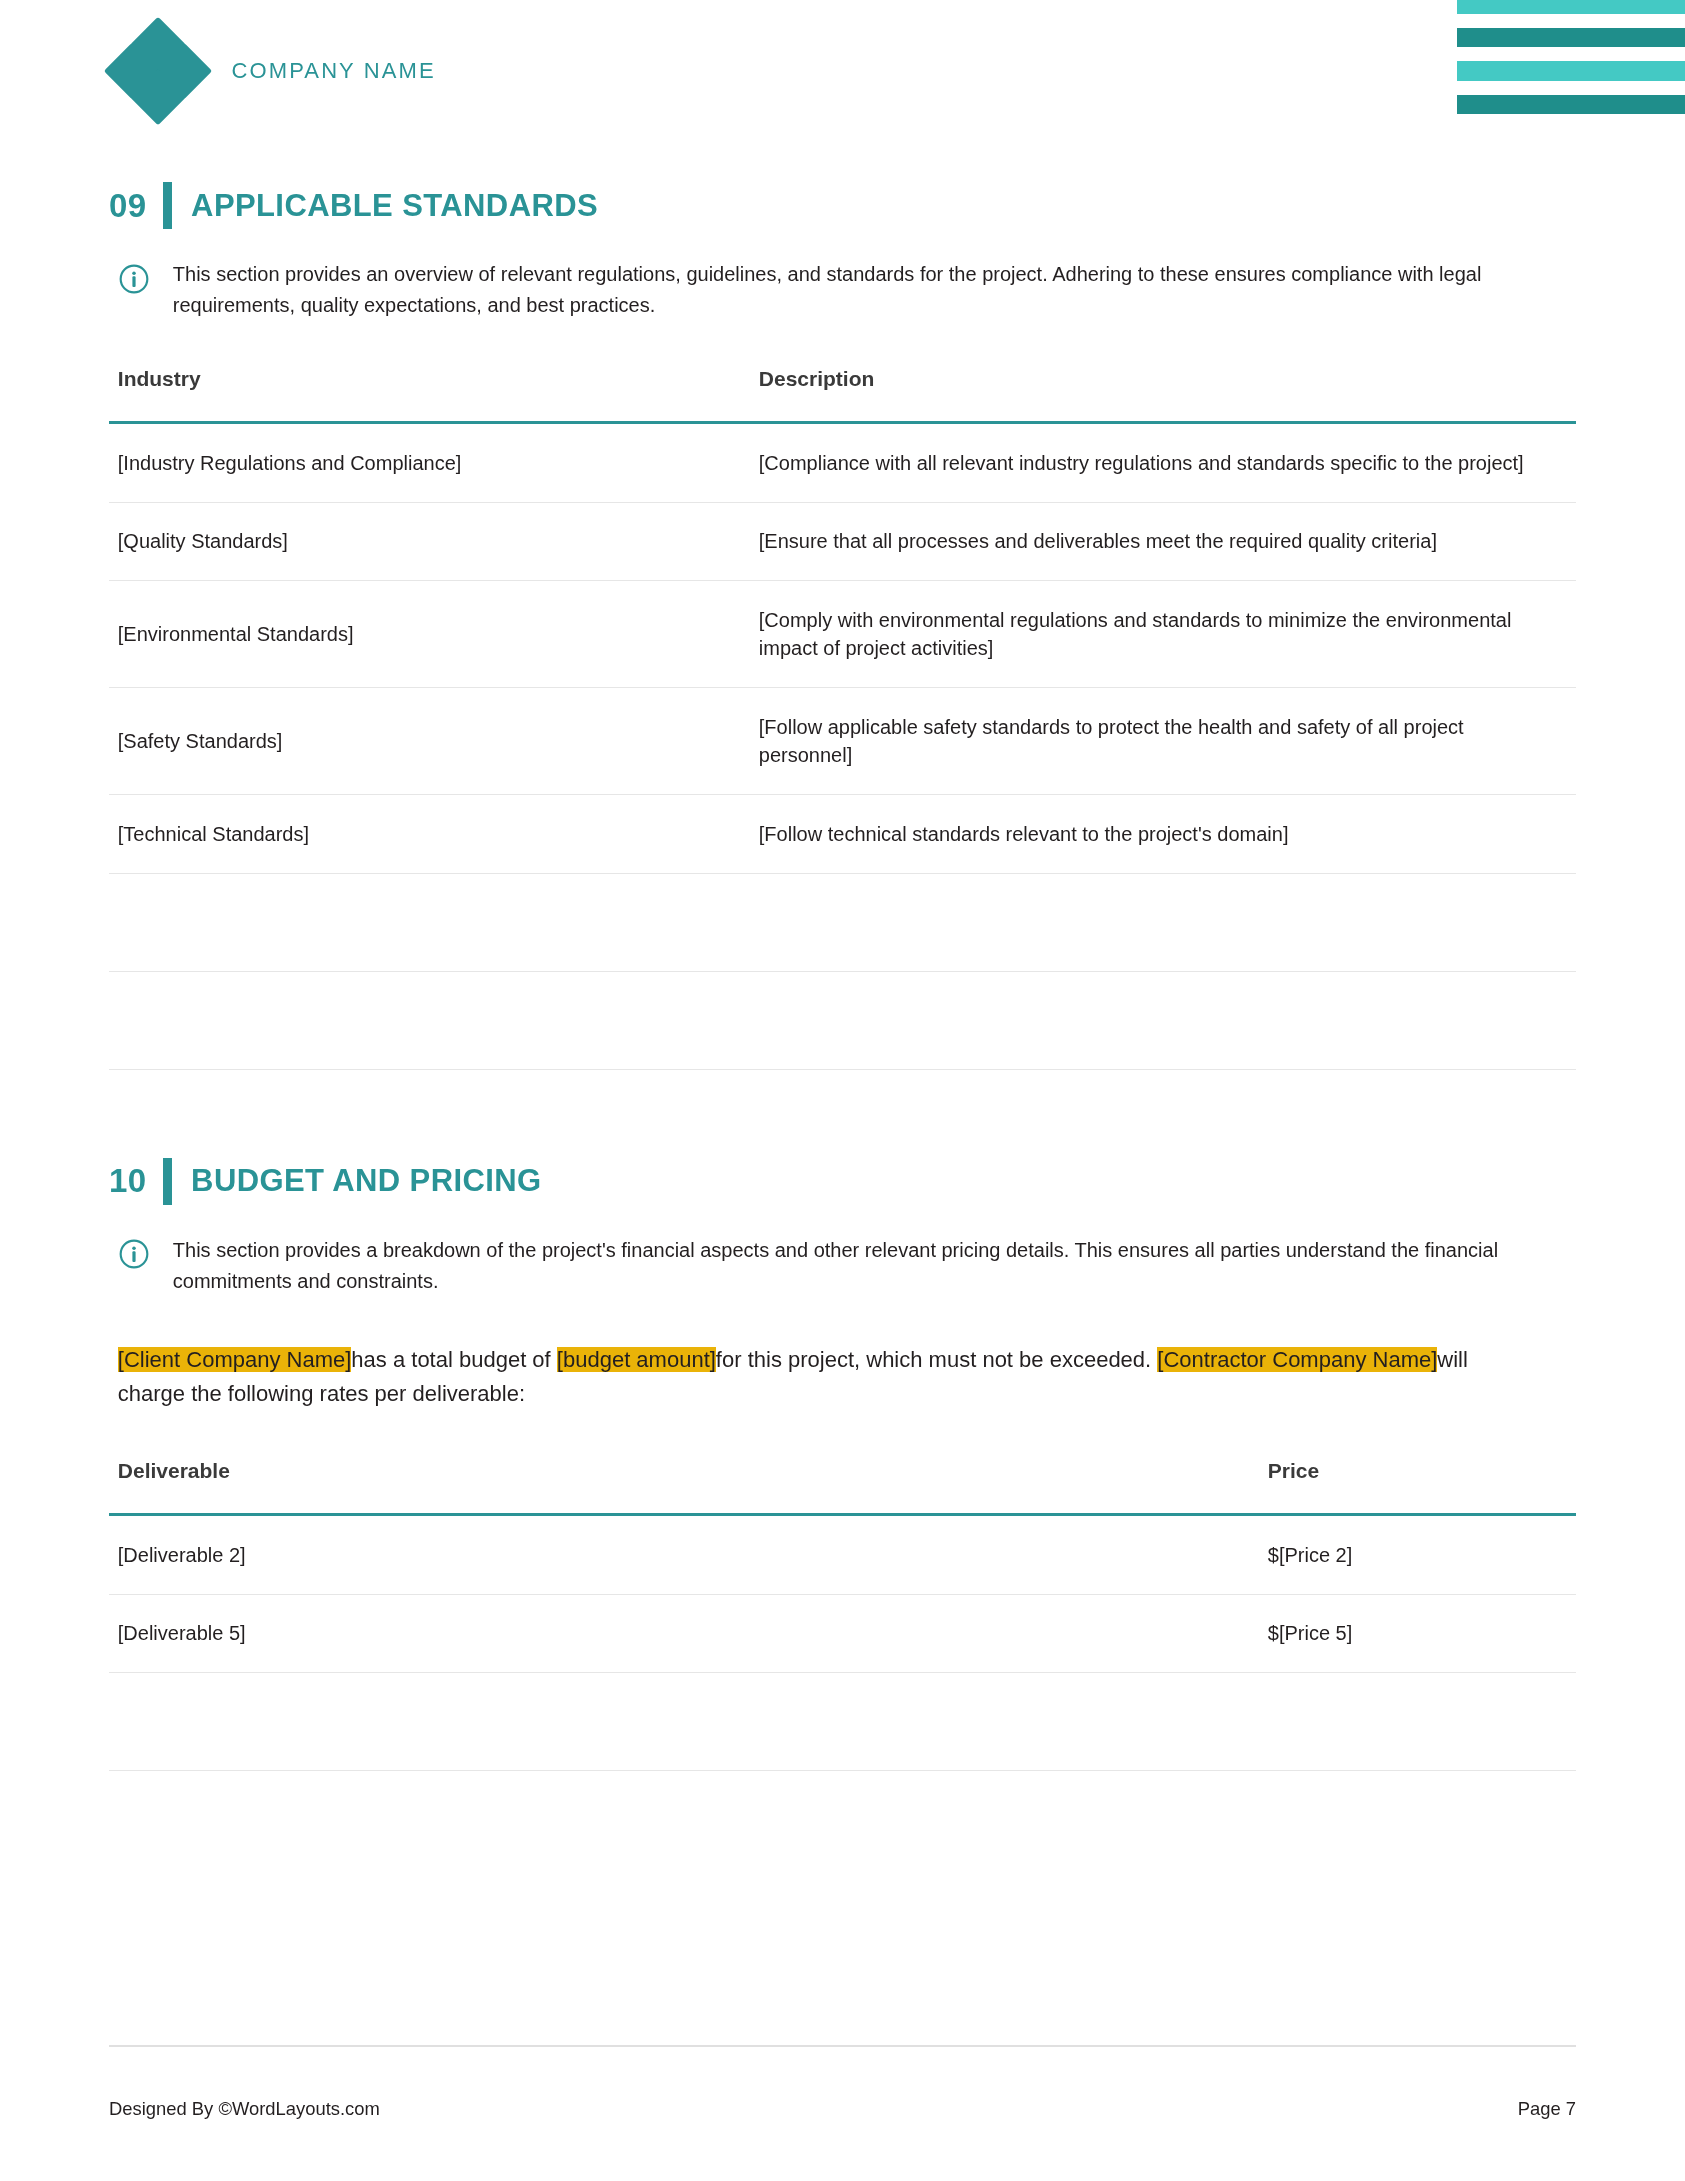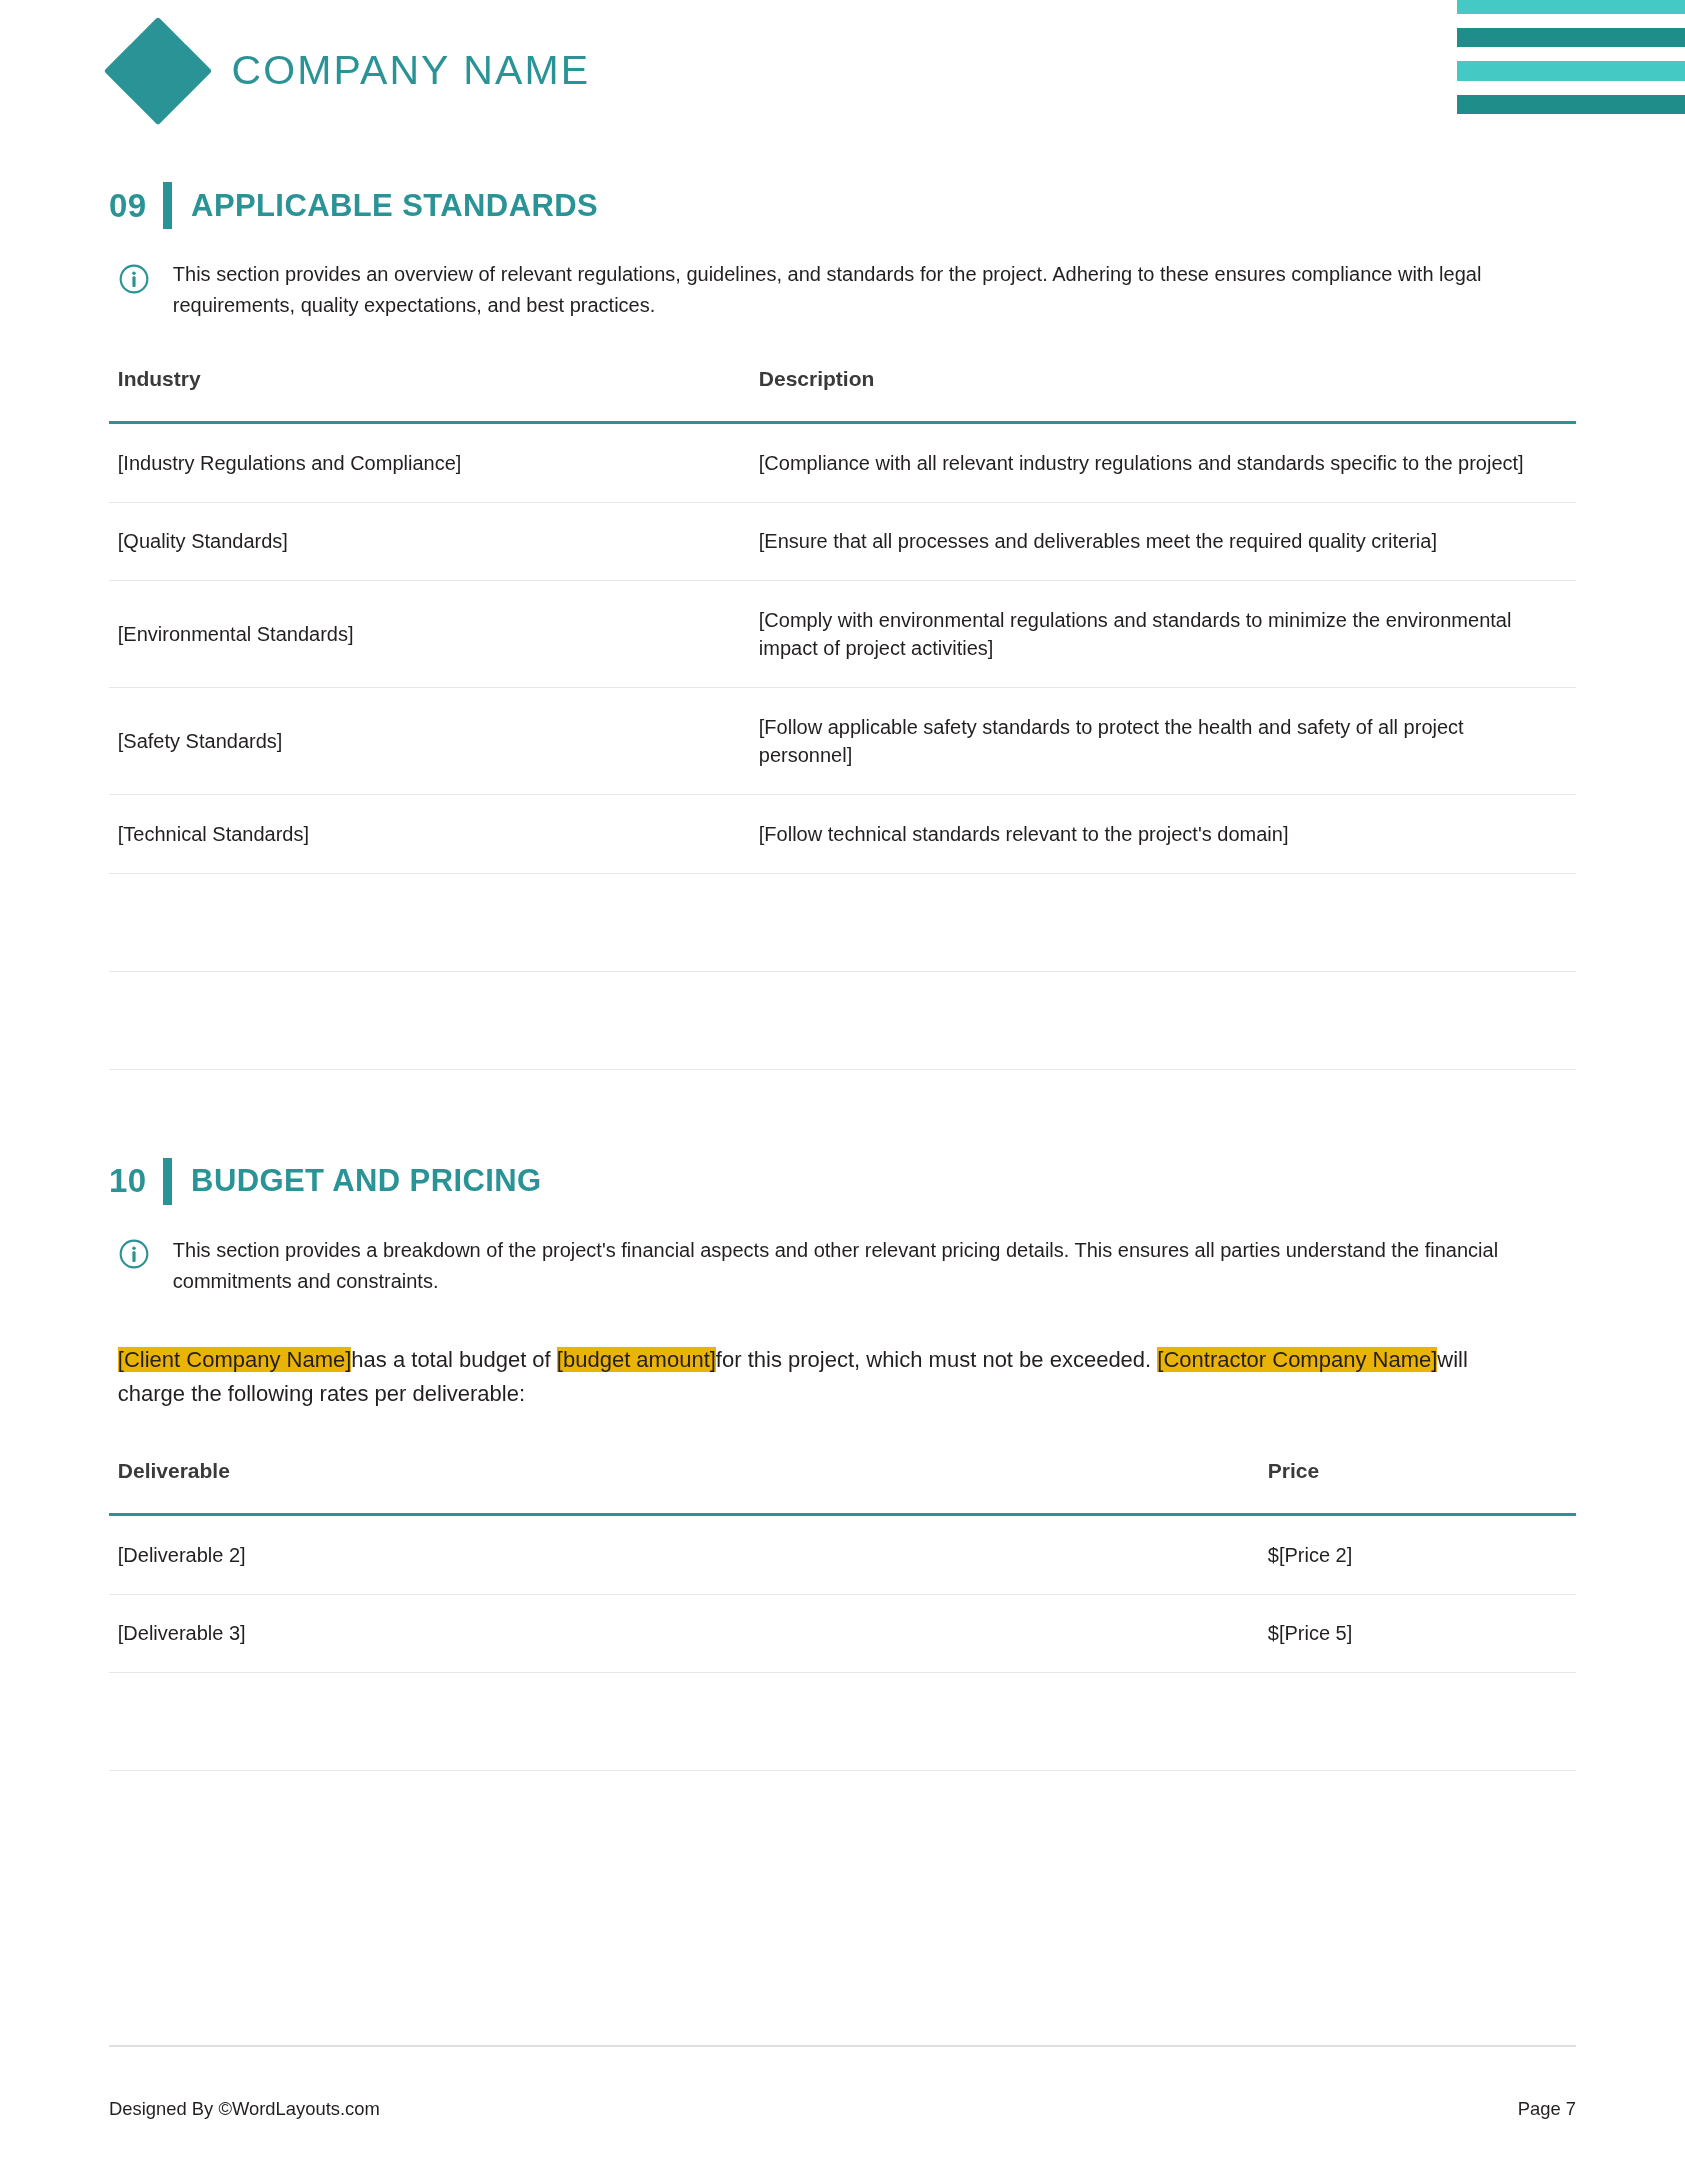--- a/index.html
+++ b/index.html
@@ -51,21 +51,21 @@
     background: #2a9396;
     transform: rotate(45deg);
     border-radius: 2.6px;
   }
   .logo-mark .dia.top    { left: 29px; top: 1.8px; }
   .logo-mark .dia.left   { left: 2.6px;  top: 28px; }
   .logo-mark .dia.right  { left: 55px; top: 28px; }
   .logo-mark .dia.bottom { left: 29px; top: 54px; }
 
   .company-name {
-    font-size: 41px;
+    font-size: 22px;
     letter-spacing: 2.1px;
     color: #2a9396;
     font-weight: 400;
     white-space: nowrap;
   }
 
   .header-bars {
     position: absolute;
     right: 0px;
     top: -5.3px;
@@ -333,21 +333,21 @@
             <th>Deliverable</th>
             <th>Price</th>
           </tr>
         </thead>
         <tbody>
           <tr>
             <td>[Deliverable 2]</td>
             <td>$[Price 2]</td>
           </tr>
           <tr>
-            <td>[Deliverable 3]</td>
+            <td>[Deliverable 5]</td>
             <td>$[Price 5]</td>
           </tr>
           <tr class="blank">
             <td></td>
             <td></td>
           </tr>
         </tbody>
       </table>
 
     </div>

